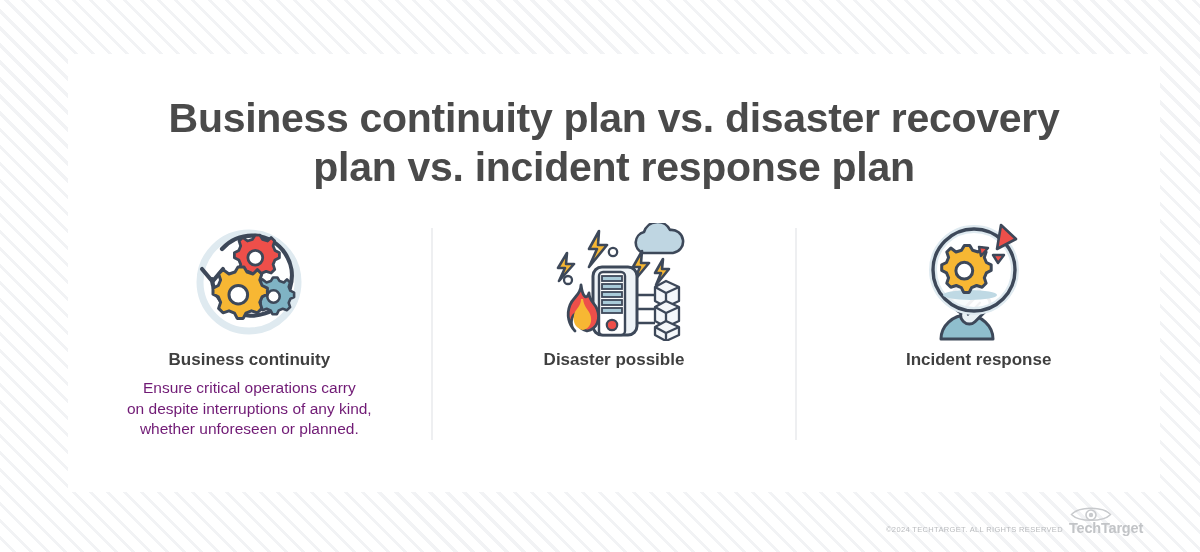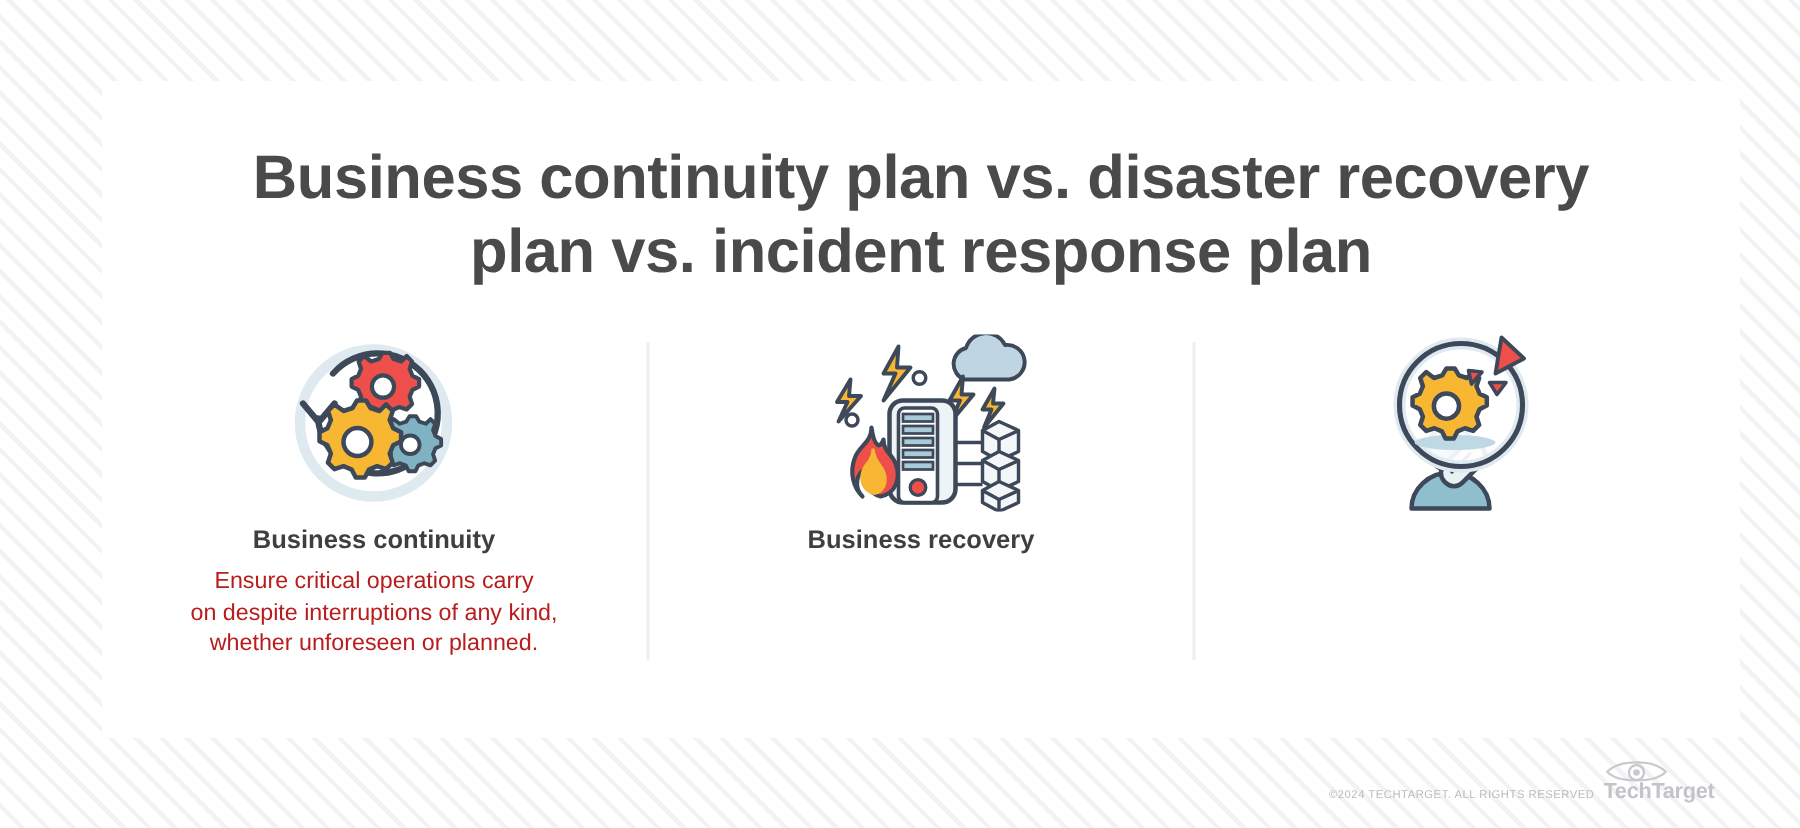--- a/index.html
+++ b/index.html
@@ -48,21 +48,21 @@
   .icon-wrap{
     height:120px;width:170px;
     display:flex;align-items:center;justify-content:center;
   }
   .col-title{
     font-size:17px;font-weight:bold;color:#3f3f3f;
     margin-top:8px;
     text-align:left;
   }
   .col-desc{
-    font-size:15.5px;line-height:20.5px;color:#b91c1c;
+    font-size:15.5px;line-height:20.5px;color:#701a75;
     text-align:center;margin-top:8px;
     white-space:pre-line;
   }
 
   .footer{
     position:absolute;left:0;top:492px;width:1200px;height:60px;
   }
   .credit{
     position:absolute;left:54px;top:33px;
     font-size:7.5px;letter-spacing:0.35px;
@@ -183,21 +183,21 @@
                 <path d="M11,14 L11,22" fill="none"></path>
               </g>
             </g>
 
             <g transform="translate(22,62)">
               <path d="M20,0 C20,10 12,12 9,20 C5,30 8,40 14,46 C8,40 10,30 16,28 C14,36 18,44 26,46 C36,44 40,34 36,24 C34,18 28,16 28,8 C26,14 22,14 20,0 Z" fill="#ee4f4a" stroke="#3d4859" stroke-width="2.8" stroke-linejoin="round"></path>
               <path d="M20,14 C20,22 14,24 13,30 C11,38 16,44 22,45 C29,44 32,36 29,29 C27,24 23,22 22,14 Z" fill="#f7b733" stroke="none"></path>
             </g>
           </svg>
         </div>
-        <div class="col-title">Business recovery</div>
+        <div class="col-title">Disaster possible</div>
       </div>
 
       <div class="divider"></div>
 
       <div class="col">
         <div class="icon-wrap">
           <svg width="124" height="118" viewBox="0 0 124 118" aria-hidden="true">
 
             <g transform="translate(18,58)">
               <circle cx="32" cy="18" r="15" fill="#8fbecd" stroke="#3d4859" stroke-width="3"></circle>
@@ -219,20 +219,21 @@
                 <path d="M-8,-19 l5.5,-1.8 l2.8,-4.6 l5.5,0 l2.8,4.6 l5.5,1.8 l4,-4 l4,4 l-1.8,5.5 l2.1,5 l4.8,2.4 l0,5.5 l-4.8,2.4 l-2.1,5 l1.8,5.5 l-4,4 l-5.5,-1.8 l-5,2.1 l-2.4,4.8 l-5.5,0 l-2.4,-4.8 l-5,-2.1 l-5.5,1.8 l-4,-4 l1.8,-5.5 l-2.1,-5 l-4.8,-2.4 l0,-5.5 l4.8,-2.4 l2.1,-5 l-1.8,-5.5 l4,-4 z"></path>
               </g>
               <circle cx="0.3" cy="-0.3" r="8.4" fill="#ffffff" stroke="#3d4859" stroke-width="3"></circle>
             </g>
 
             <path d="M84,2 L99,16 L80,26 Z" fill="#ee4f4a" stroke="#3d4859" stroke-width="2.6" stroke-linejoin="round"></path>
             <path d="M62,24 L71,25 L64,33 Z" fill="#ee4f4a" stroke="#3d4859" stroke-width="2.4" stroke-linejoin="round"></path>
             <path d="M76,32 L87,32 L81,40 Z" fill="#ee4f4a" stroke="#3d4859" stroke-width="2.4" stroke-linejoin="round"></path>
           </svg>
         </div>
+        <div class="col-title">Incident response</div>
       </div>
 
     </div>
   </div>
 
   <div class="footer">
     <div class="copyright">©2024 TECHTARGET. ALL RIGHTS RESERVED</div>
     <div class="logo">
       <svg width="44" height="17" viewBox="0 0 44 17" aria-hidden="true">
         <path d="M2,10 C10,1 34,1 42,10" fill="none" stroke="#c8cacd" stroke-width="1.6"></path>

